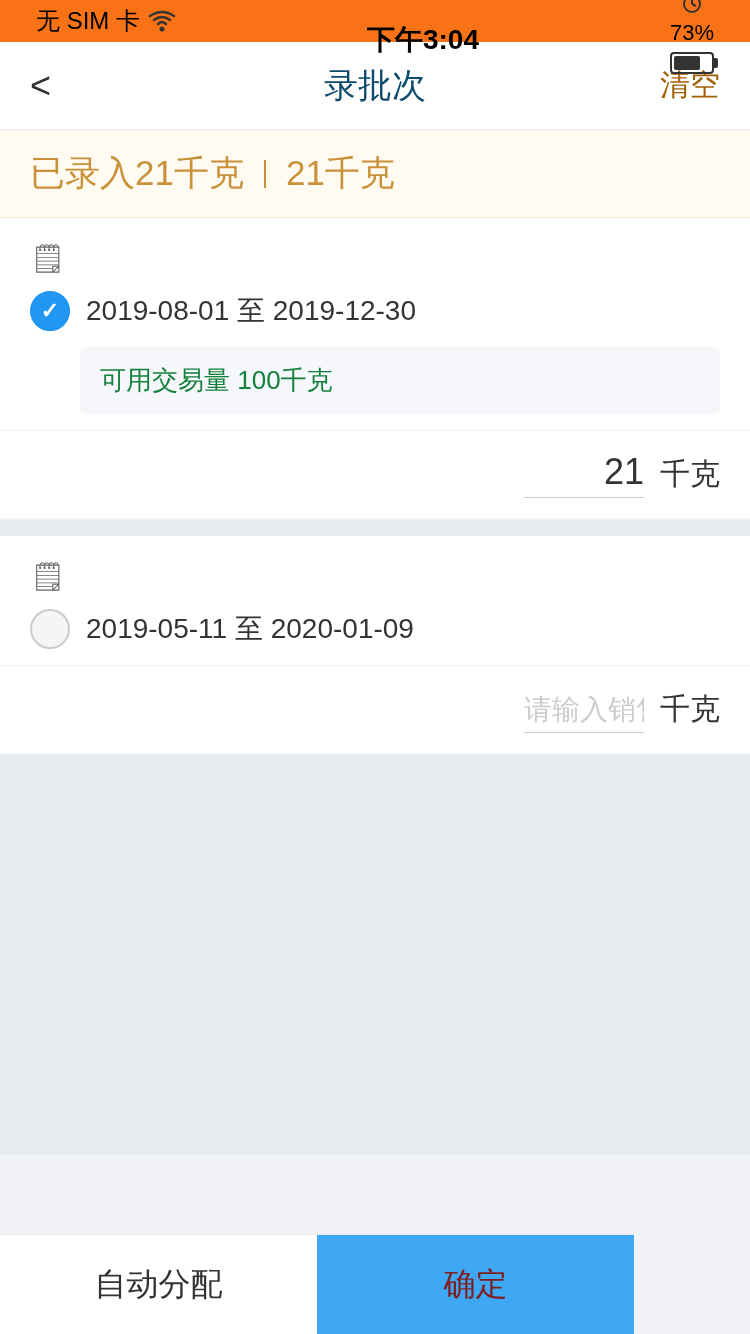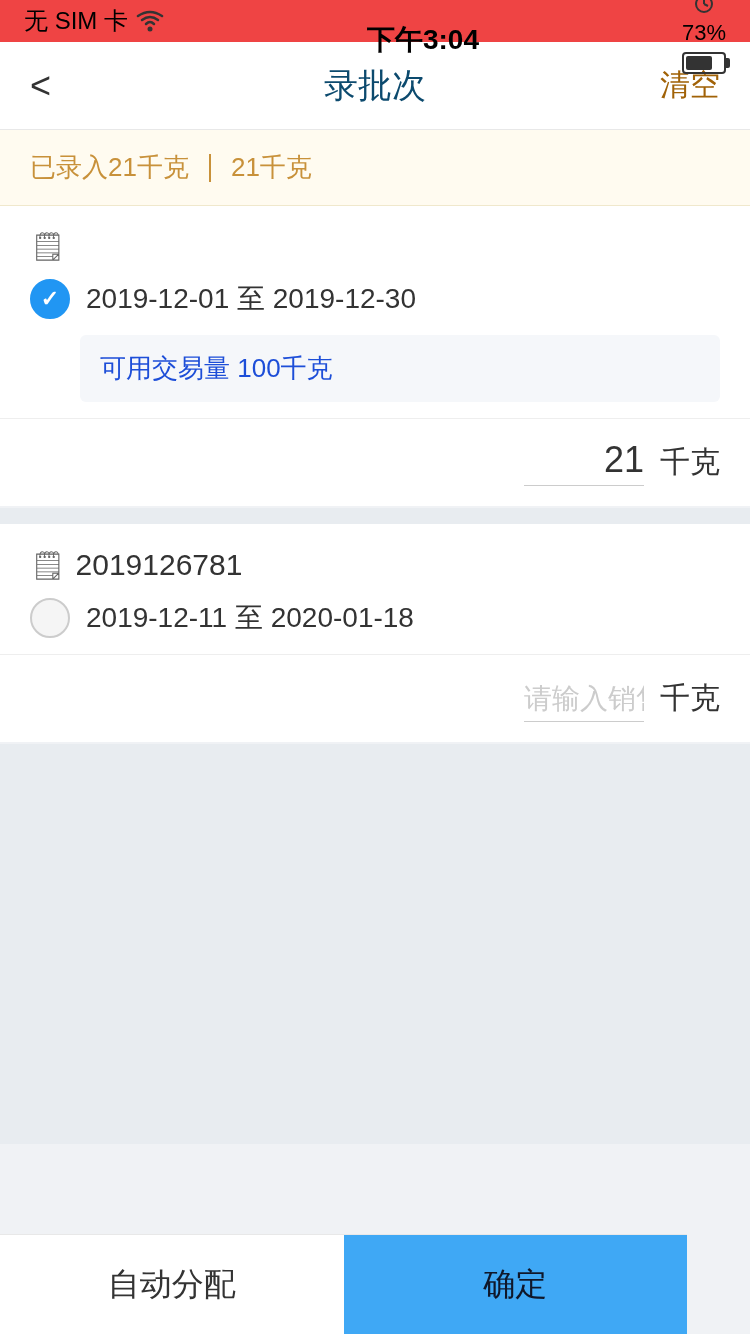--- a/index.html
+++ b/index.html
@@ -7,26 +7,26 @@
     body {
       font-family: -apple-system, "PingFang SC", "Helvetica Neue", Arial, sans-serif;
       background: #f0f2f5;
       width: 750px;
       min-height: 1334px;
       overflow-x: hidden;
     }
 
     
     .status-bar {
-      background: #ef4444;
+      background: #f97316;
       height: 42px;
       display: flex;
       align-items: center;
       justify-content: space-between;
-      padding: 0 24px;
+      padding: 0 36px;
       font-size: 24px;
       font-weight: 500;
     }
     .status-left {
       display: flex;
       align-items: center;
       gap: 8px;
       font-size: 24px;
     }
     .status-center {
@@ -105,21 +105,21 @@
     
     .summary-bar {
       background: #fffbf0;
       padding: 20px 30px;
       display: flex;
       align-items: center;
       gap: 20px;
       border-bottom: 1px solid #f0e8cc;
     }
     .summary-text {
-      font-size: 26px;
+      font-size: 35px;
       color: #c8913a;
     }
     .summary-divider {
       width: 2px;
       height: 28px;
       background: #c8913a;
     }
 
     
     .batch-item {
@@ -171,21 +171,21 @@
     .batch-date {
       font-size: 28px;
       color: #333;
     }
     .batch-availability {
       margin: 0 30px 16px 80px;
       background: #f5f7fa;
       border-radius: 6px;
       padding: 16px 20px;
       font-size: 26px;
-      color: #1d4ed8;
+      color: #15803d;
     }
 
     
     .quantity-row {
       display: flex;
       align-items: center;
       justify-content: flex-end;
       padding: 20px 30px 20px 30px;
       gap: 16px;
       border-top: 1px solid #eee;
@@ -224,21 +224,21 @@
       background: #e8ecf0;
       flex: 1;
       min-height: 400px;
     }
 
     
     .bottom-bar {
       position: fixed;
       bottom: 0;
       left: 0;
-      width: 687px;
+      width: 634px;
       height: 100px;
       display: flex;
       background: #fff;
       border-top: 1px solid #e8e8e8;
     }
     .btn-auto {
       flex: 1;
       display: flex;
       align-items: center;
       justify-content: center;
@@ -248,21 +248,21 @@
       cursor: pointer;
       border: none;
       outline: none;
     }
     .btn-confirm {
       flex: 1;
       display: flex;
       align-items: center;
       justify-content: center;
       font-size: 32px;
-      color: #0f172a;
+      color: #7f1d1d;
       background: #3fa8f5;
       cursor: pointer;
       border: none;
       outline: none;
     }
 
     .content-wrap {
       padding-bottom: 100px;
     }
   </style>
@@ -312,41 +312,40 @@
 </div>
 
 <div class="content-wrap">
 
   <div class="batch-item">
     <div class="batch-header">
       <span class="batch-doc-icon">🗒</span>
     </div>
     <div class="batch-row">
       <div class="radio-circle selected"></div>
-      <span class="batch-date">2019-12-01 至 2019-12-30</span>
+      <span class="batch-date">2019-08-01 至 2019-12-30</span>
     </div>
     <div class="batch-availability">可用交易量 100千克</div>
     <div class="quantity-row">
       <div class="quantity-underline">
         <input class="quantity-input" type="text" value="21" style="">
       </div>
       <span class="unit-label">千克</span>
     </div>
   </div>
 
   <div class="separator"></div>
 
   <div class="batch-item">
     <div class="batch-header">
       <span class="batch-doc-icon">🗒</span>
-      <span class="batch-id">2019126781</span>
     </div>
     <div class="batch-row">
       <div class="radio-circle"></div>
-      <span class="batch-date">2019-12-11 至 2020-01-18</span>
+      <span class="batch-date">2019-05-11 至 2020-01-09</span>
     </div>
     <div class="quantity-row">
       <div class="quantity-underline">
         <input class="quantity-input" type="text" placeholder="请输入销售数量" style="">
       </div>
       <span class="unit-label">千克</span>
     </div>
   </div>
 
   <div class="empty-area"></div>

